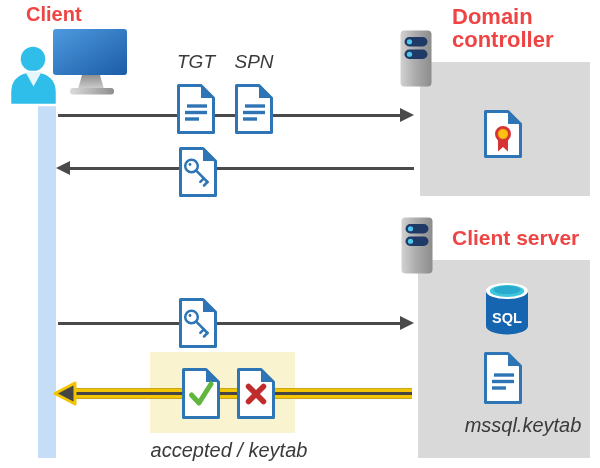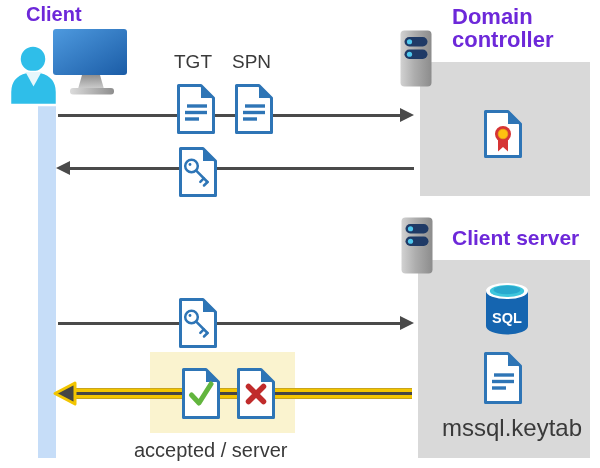--- a/index.html
+++ b/index.html
@@ -1,24 +1,24 @@
 <!DOCTYPE html>
 <html><head>
 <meta charset="utf-8">
 <style>
   html,body{margin:0;padding:0;background:#fff;}
   .canvas{
     position:relative;width:600px;height:468px;background:#fff;overflow:hidden;
     font-family:"Liberation Sans",sans-serif;
   }
   .abs{position:absolute;}
-  .lbl{color:#6d28d9;white-space:nowrap;}
+  .lbl{color:#ef4444;white-space:nowrap;}
   .bold{font-weight:700;}
   .gray-lbl{color:#3A3A3A;font-weight:400;}
-  .center{text-align:left;}
+  .center{text-align:center;font-style:italic;}
 
   
   .vbar{left:38px;top:90px;width:18px;height:368px;background:#C6DDF8;}
 
   
   .graybox{background:#D9D9D9;}
   .dc-box{left:420px;top:62px;width:170px;height:134px;}
   .lx-box{left:418px;top:260px;width:172px;height:198px;}
 
   
@@ -33,21 +33,21 @@
     border-top:1px solid #C9A41D;border-bottom:1px solid #C9A41D;box-sizing:border-box;
     background:linear-gradient(to bottom,#F2C500 0,#F2C500 3px,#454545 3px,#454545 6px,#F2C500 6px,#F2C500 9px);
   }
 
   
   .client-lbl{left:26px;top:3px;font-size:20px;}
   .tgt-lbl{left:174px;top:51px;width:44px;font-size:19px;}
   .spn-lbl{left:232px;top:51px;width:44px;font-size:19px;}
   .dc-lbl{left:452px;top:5px;width:124px;font-size:22px;line-height:23px;white-space:normal;}
   .lx-lbl{left:452px;top:226px;font-size:21px;}
-  .keytab-lbl{left:442px;top:414px;width:130px;font-size:24px;}
+  .keytab-lbl{left:458px;top:414px;width:130px;font-size:20px;}
   .result-lbl{left:134px;top:439px;width:190px;font-size:20px;}
 
   svg{display:block;}
   svg text{font-family:"Liberation Sans",sans-serif;}
 </style>
 </head>
 <body>
 
 <div class="canvas">
 
@@ -199,15 +199,15 @@
     <path d="M2 79 V66 Q2 50 18 46 H33 Q49 50 49 66 V79 Z" fill="#2FBEE9" stroke="#FFFFFF" stroke-width="2.5"></path>
     <path d="M17.5 46 H33.5 L25.5 60.5 Z" fill="#E6F7FC"></path>
   </svg>
 
   <div class="abs lbl bold client-lbl">Client</div>
   <div class="abs lbl gray-lbl center tgt-lbl">TGT</div>
   <div class="abs lbl gray-lbl center spn-lbl">SPN</div>
   <div class="abs lbl bold dc-lbl">Domain controller</div>
   <div class="abs lbl bold lx-lbl">Client server</div>
   <div class="abs lbl gray-lbl center keytab-lbl">mssql.keytab</div>
-  <div class="abs lbl gray-lbl center result-lbl">accepted / server</div>
+  <div class="abs lbl gray-lbl center result-lbl">accepted / keytab</div>
 
 </div>
 
 </body></html>

